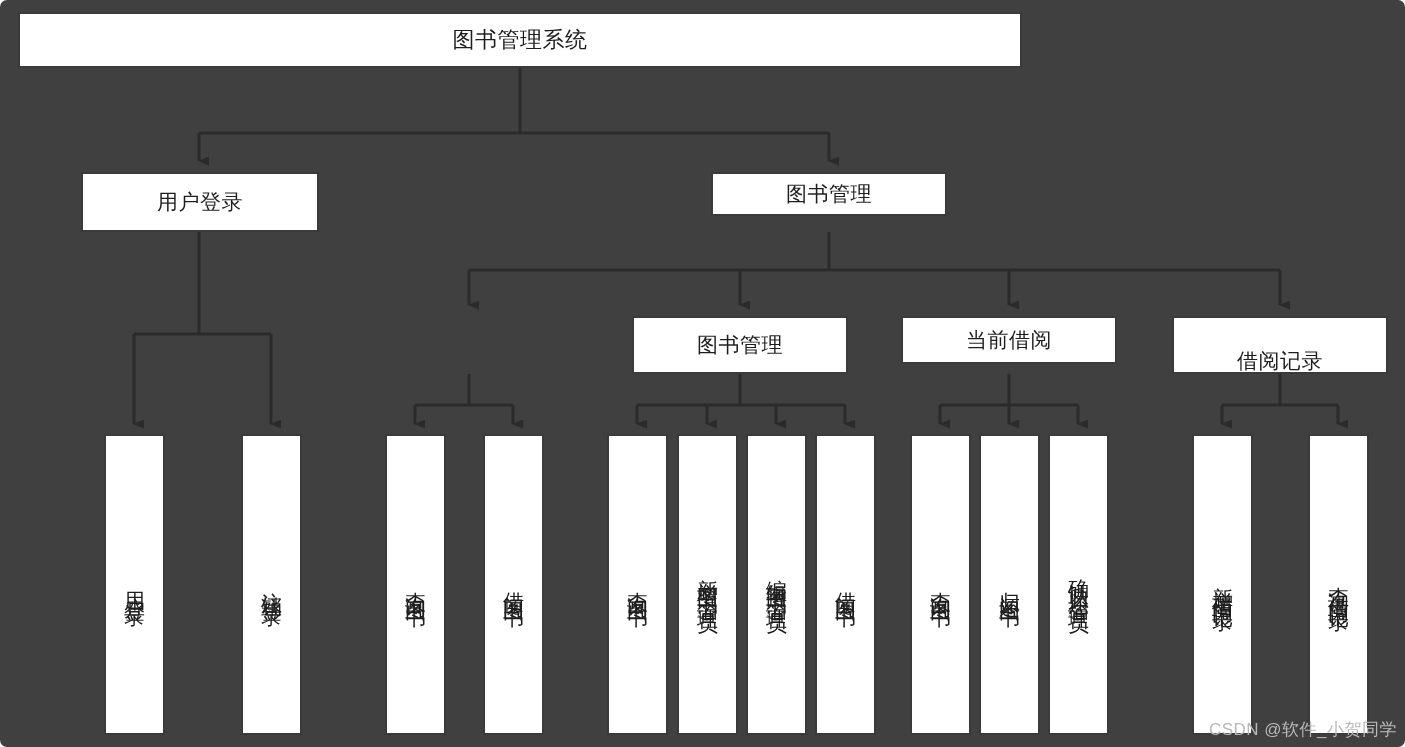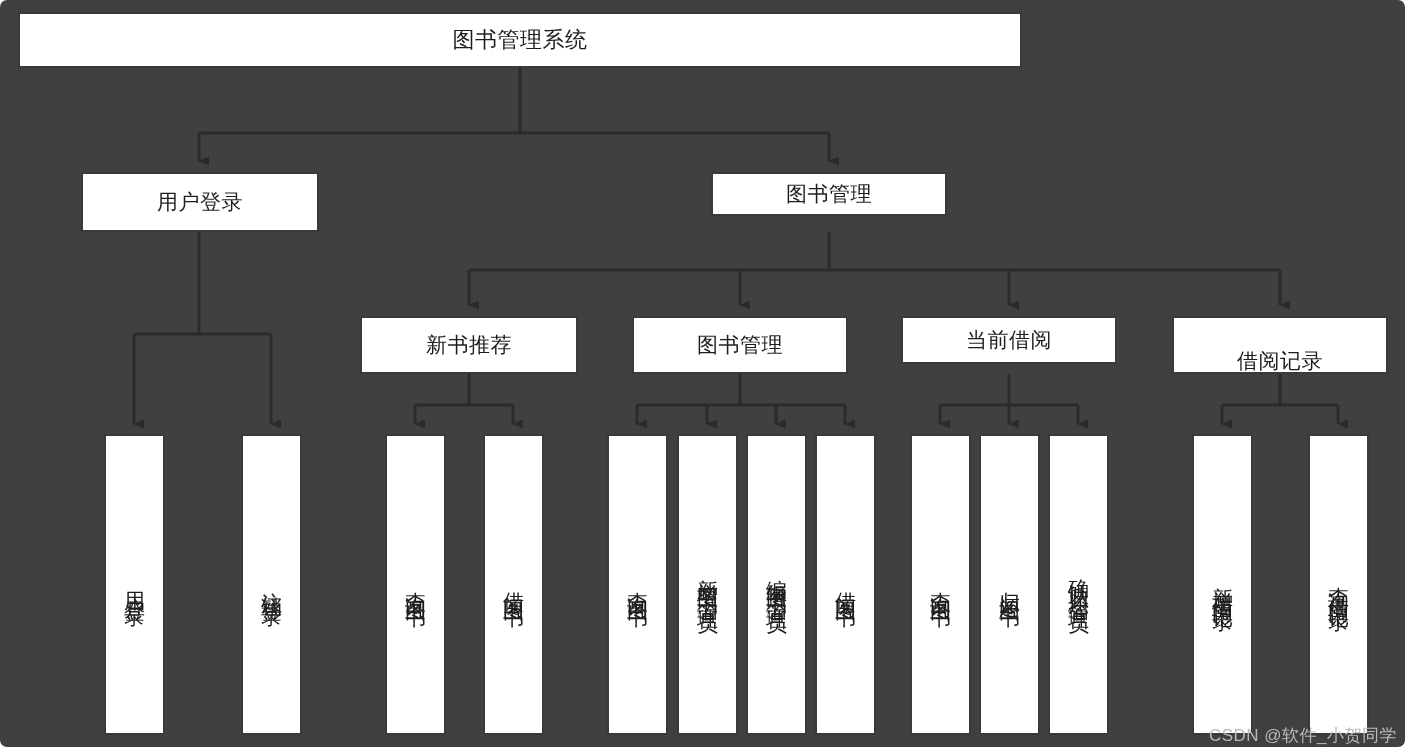--- a/index.html
+++ b/index.html
@@ -56,21 +56,21 @@
     position: absolute;
     left: 0;
     top: 0;
     width: 1405px;
     height: 747px;
     pointer-events: none;
   }
   .watermark {
     position: absolute;
     right: 8px;
-    bottom: 0;
+    bottom: 6px;
     font-size: 17px;
     color: #b8b8b8;
     white-space: nowrap;
     letter-spacing: 0.5px;
   }
 </style>
 </head>
 <body>
 
 <div id="canvas">
@@ -129,23 +129,20 @@
     <span>图书管理系统</span>
   </div>
 
   <div class="node node-h" style="left:81px; top:172px; width:238px; height:60px;">
     <span>用户登录</span>
   </div>
   <div class="node node-h" style="left:711px; top:172px; width:236px; height:44px;">
     <span>图书管理</span>
   </div>
 
-  <div class="node node-h" style="left:360px; top:316px; width:218px; height:58px;">
-    <span>新书推荐</span>
-  </div>
   <div class="node node-h" style="left:632px; top:316px; width:216px; height:58px;">
     <span>图书管理</span>
   </div>
   <div class="node node-h" style="left:901px; top:316px; width:216px; height:48px;">
     <span>当前借阅</span>
   </div>
   <div class="node node-h" style="left:1172px; top:316px; width:216px; height:58px;align-items:flex-end;">
     <span>借阅记录</span>
   </div>
 

